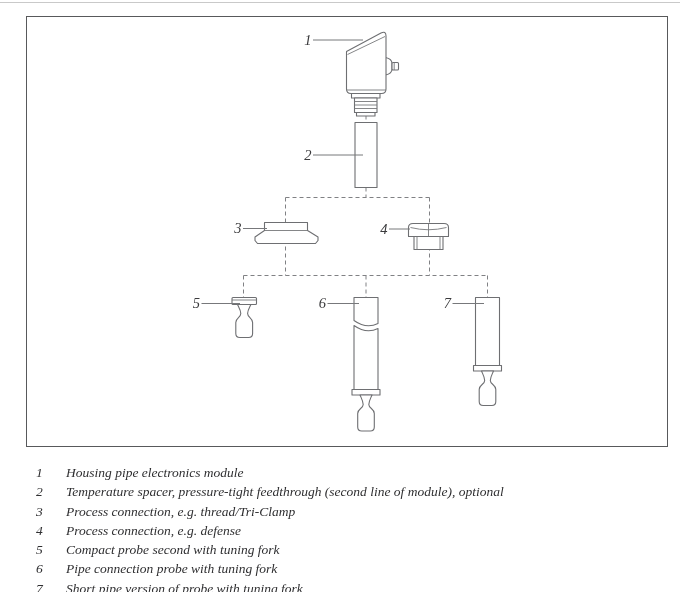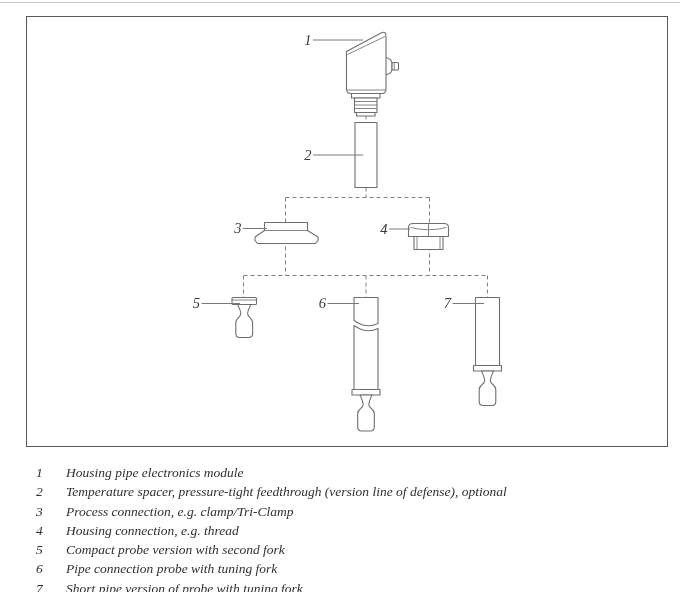--- a/index.html
+++ b/index.html
@@ -124,33 +124,33 @@
   <text class="callout" x="451" y="308">7</text>
 </svg>
 
 <div class="legend">
   <div class="legend-row">
     <span class="legend-num">1</span>
     <span class="legend-label">Housing pipe electronics module</span>
   </div>
   <div class="legend-row">
     <span class="legend-num">2</span>
-    <span class="legend-label">Temperature spacer, pressure-tight feedthrough (version line of defense), optional</span>
+    <span class="legend-label">Temperature spacer, pressure-tight feedthrough (second line of module), optional</span>
   </div>
   <div class="legend-row">
     <span class="legend-num">3</span>
-    <span class="legend-label">Process connection, e.g. clamp/Tri-Clamp</span>
+    <span class="legend-label">Process connection, e.g. thread/Tri-Clamp</span>
   </div>
   <div class="legend-row">
     <span class="legend-num">4</span>
-    <span class="legend-label">Housing connection, e.g. thread</span>
+    <span class="legend-label">Process connection, e.g. defense</span>
   </div>
   <div class="legend-row">
     <span class="legend-num">5</span>
-    <span class="legend-label">Compact probe version with second fork</span>
+    <span class="legend-label">Compact probe second with tuning fork</span>
   </div>
   <div class="legend-row">
     <span class="legend-num">6</span>
     <span class="legend-label">Pipe connection probe with tuning fork</span>
   </div>
   <div class="legend-row">
     <span class="legend-num">7</span>
     <span class="legend-label">Short pipe version of probe with tuning fork</span>
   </div>
 </div>

